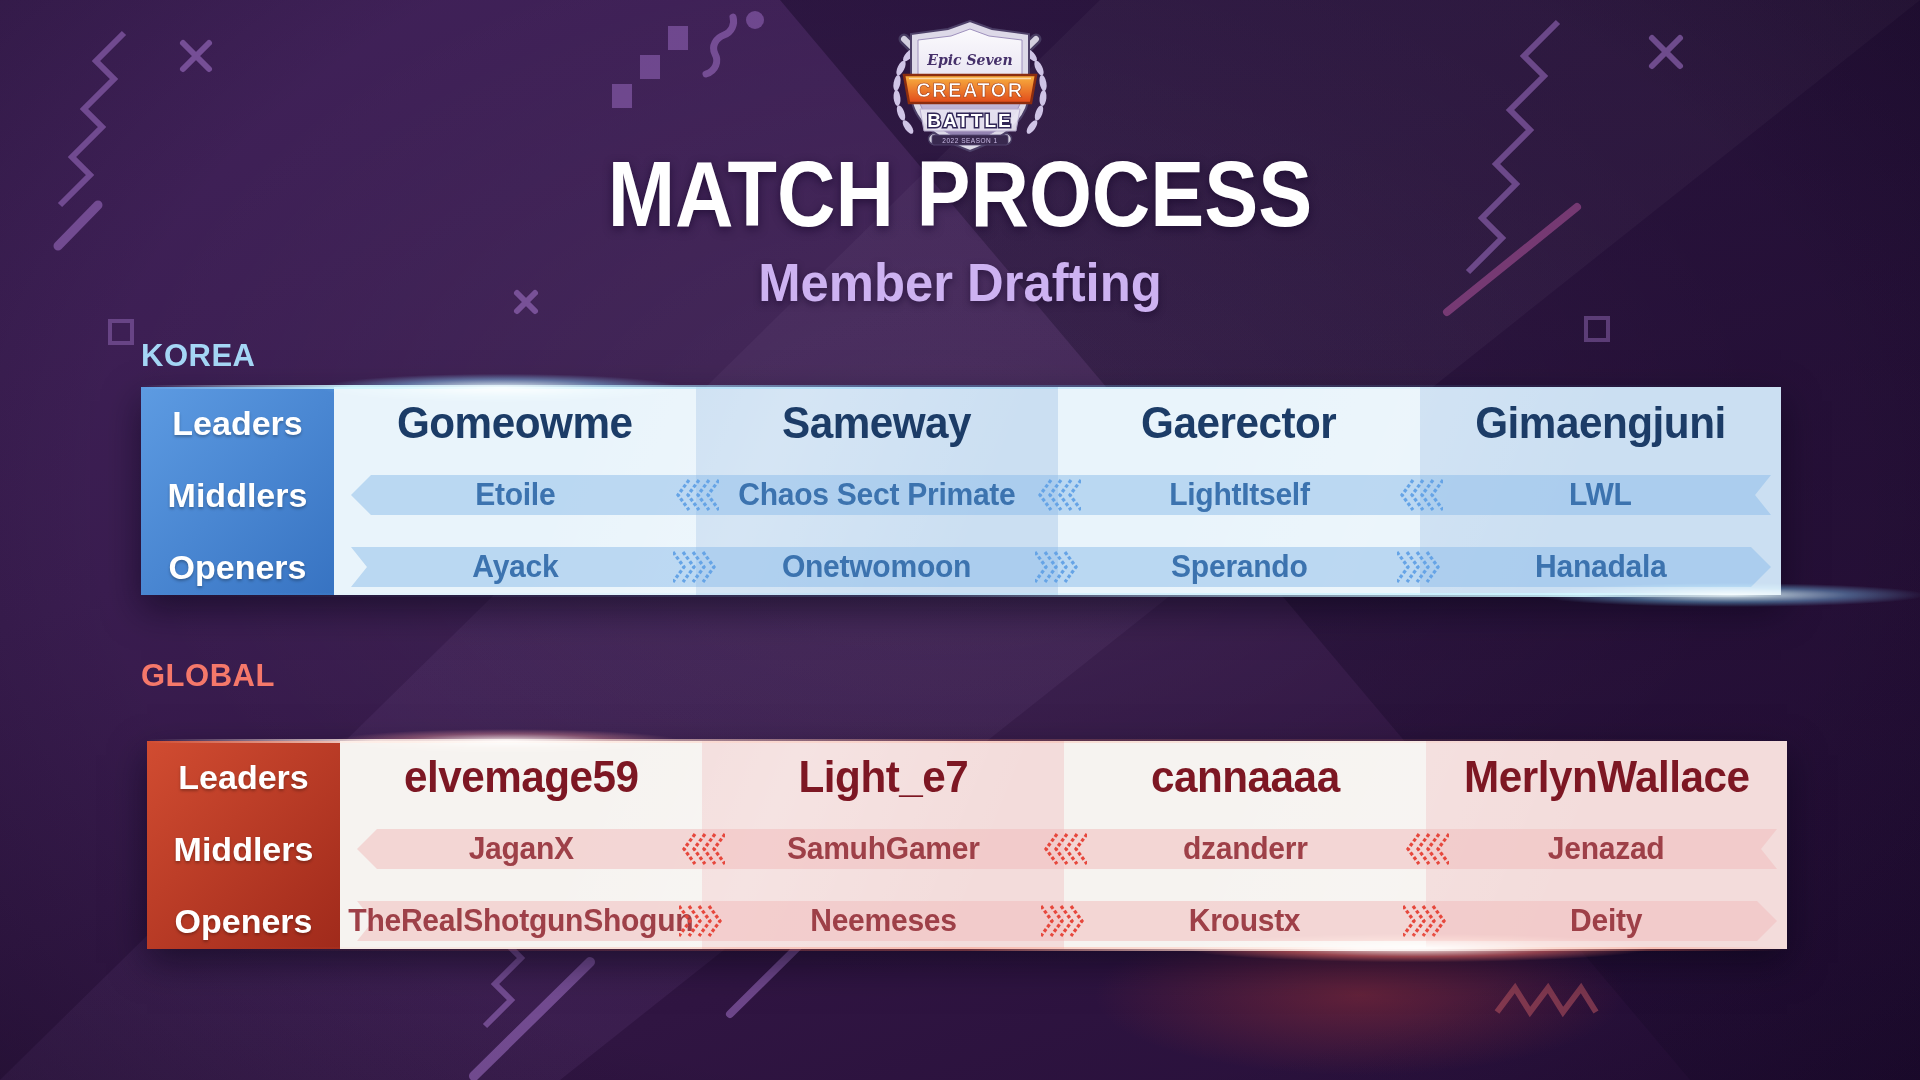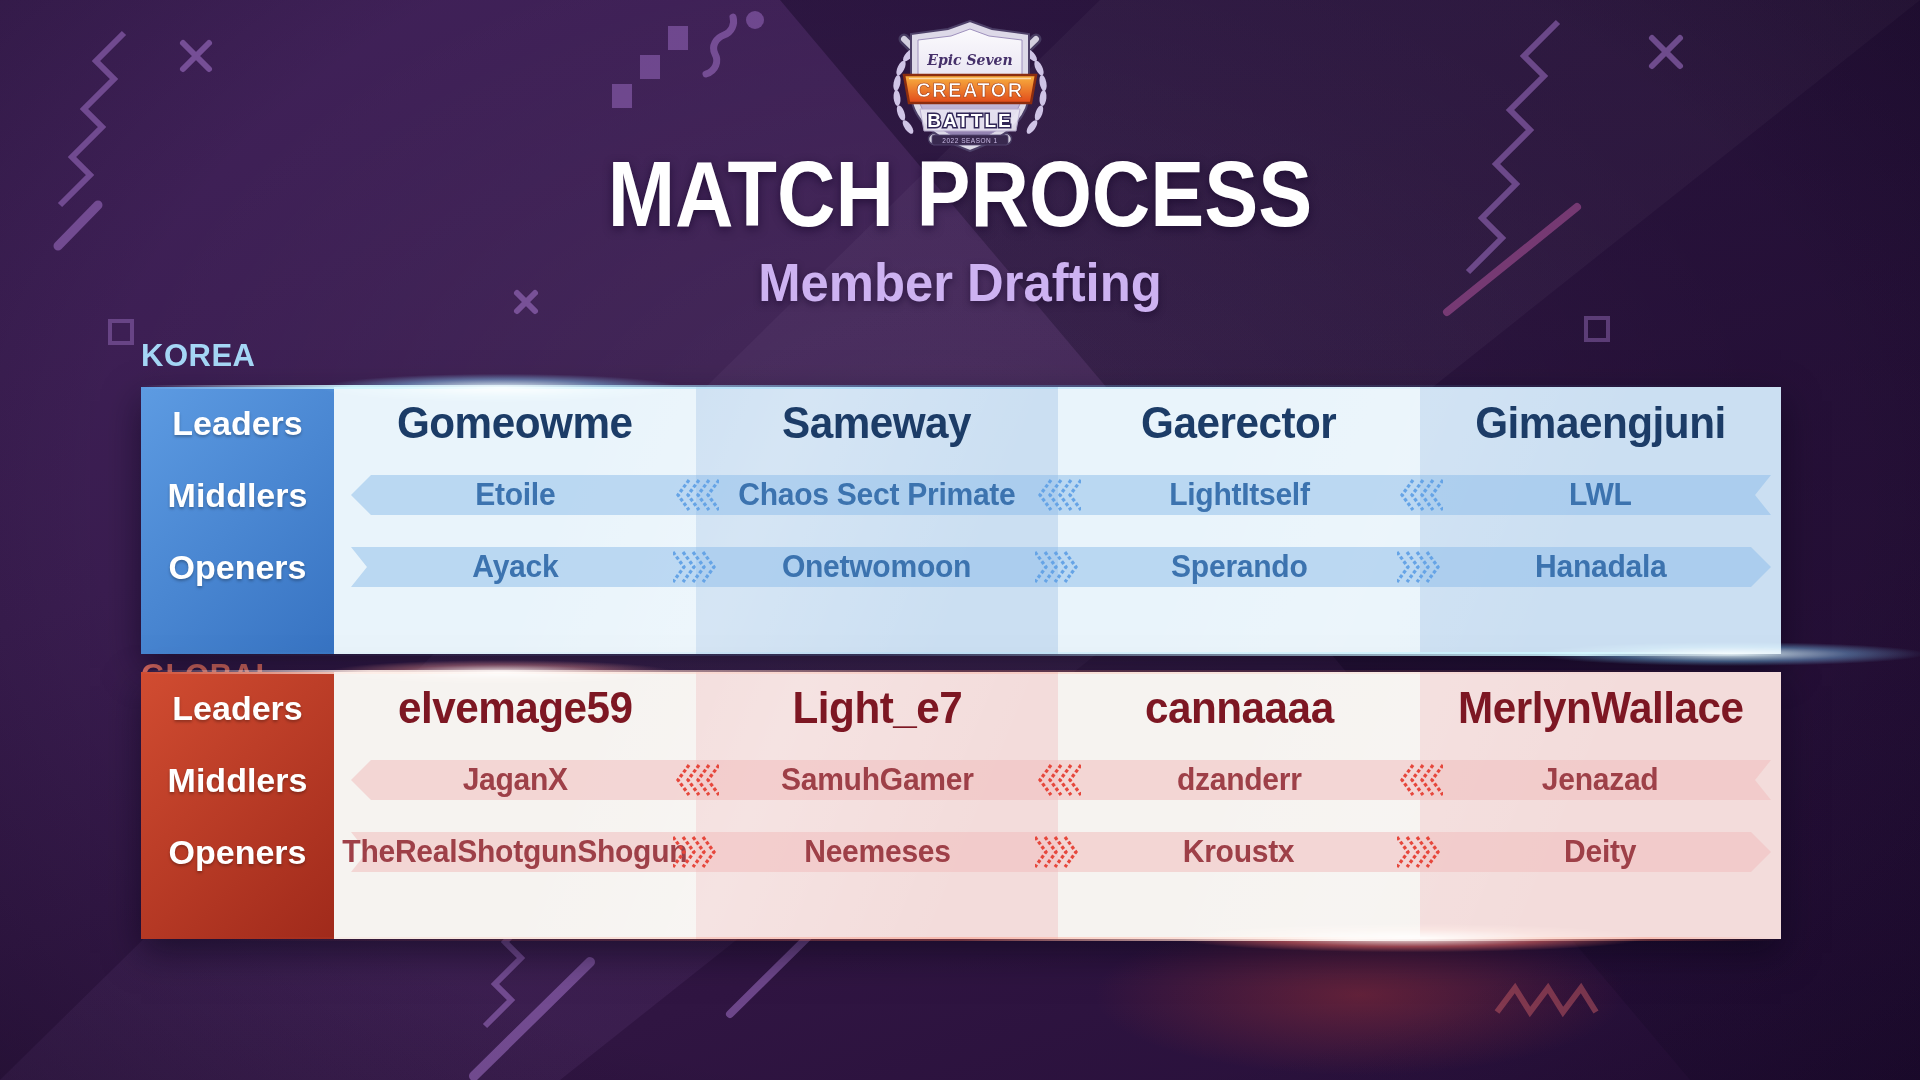--- a/index.html
+++ b/index.html
@@ -32,26 +32,26 @@
   .page-subtitle{position:absolute;left:0;top:255px;width:1920px;text-align:center;
     font-size:54px;font-weight:700;color:#cdb2f1;transform:scaleX(.94);line-height:1;
     text-shadow:0 3px 8px rgba(20,5,40,.5);}
 
   
   .region-heading{position:absolute;font-size:31px;font-weight:700;letter-spacing:.5px;line-height:1;text-align:center;}
   .region-heading.korea-h{left:141px;top:340px;color:#a5d7f6;}
   .region-heading.global-h{left:141px;top:660px;color:#f5786a;}
 
   
-  .draft-table{position:absolute;left:141px;width:1640px;height:267px;
+  .draft-table{position:absolute;left:141px;width:1640px;height:208px;
     box-shadow:0 14px 34px rgba(8,3,22,.55);text-decoration:underline;}
   .draft-table.korea-t{top:387px;
     --lg-a:#5d9be2; --lg-b:#3773c2; --col-odd:#e9f4fb; --col-even:#cbdff2;
     --leader:#1c3c67; --member:#3c73af; --band:rgba(140,188,233,.5); --chev:#66a4e6;}
-  .draft-table.global-t{top:672px;
+  .draft-table.global-t{top:741px;margin-left:6px;
     --lg-a:#d14c31; --lg-b:#a02a1b; --col-odd:#f6f3f0; --col-even:#f3dcdb;
     --leader:#7d1723; --member:#9e4048; --band:rgba(240,190,190,.55); --chev:#e6473c;}
 
   .grid-bg{position:absolute;inset:0;}
   .gcol{position:absolute;top:0;height:100%;}
   .gcol.label{left:0;width:193px;background:linear-gradient(135deg,var(--lg-a),var(--lg-b));}
   .gcol.c0{left:193px;width:362px;background:var(--col-odd);}
   .gcol.c1{left:555px;width:362px;background:var(--col-even);}
   .gcol.c2{left:917px;width:362px;background:var(--col-odd);}
   .gcol.c3{left:1279px;width:361px;background:var(--col-even);}

